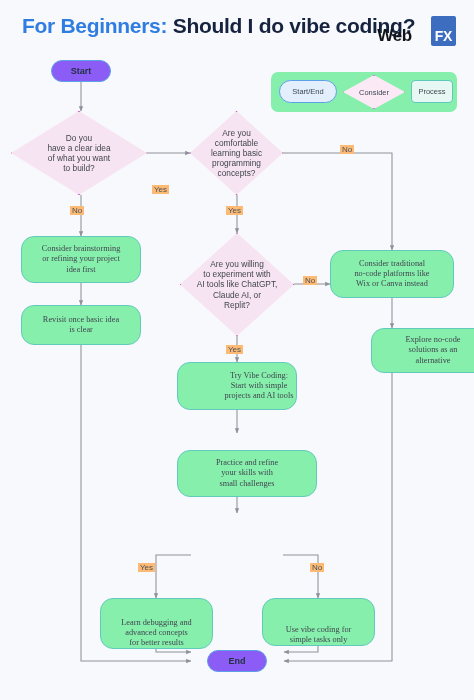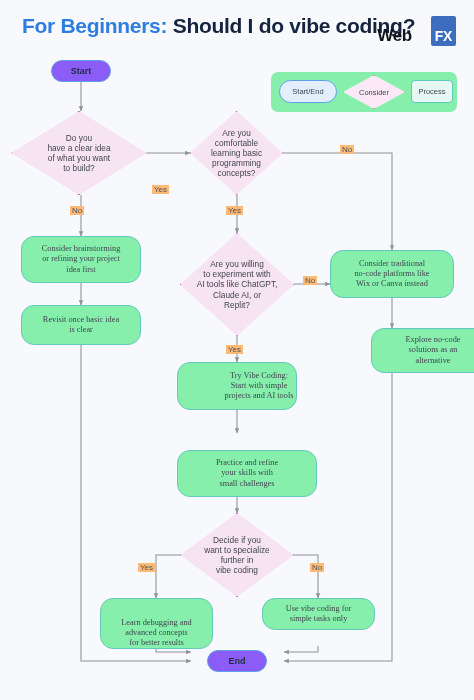--- a/index.html
+++ b/index.html
@@ -288,36 +288,30 @@
 Start with simple
 projects and AI tools</span>
     </div>
 
     <div class="node process" style="left:177px; top:410px; width:140px; height:47px;">
       <span>Practice and refine
 your skills with
 small challenges</span>
     </div>
 
-    <div class="node decision" style="left:180px; top:473px; width:114px; height:84px;">
-      <span class="dtext">Decide if you
-want to specialize
-further in
-vibe coding</span>
-    </div>
     <div class="edge-label" style="left:138px; top:523px;">Yes</div>
     <div class="edge-label" style="left:310px; top:523px;">No</div>
 
     <div class="node process" style="left:100px; top:558px; width:113px; height:51px;align-items:flex-end;">
       <span>Learn debugging and
 advanced concepts
 for better results</span>
     </div>
 
-    <div class="node process" style="left:262px; top:558px; width:113px; height:32px;">
+    <div class="node process" style="left:262px; top:558px; width:113px; height:48px;align-items:flex-end;">
       <span>Use vibe coding for
 simple tasks only</span>
     </div>
 
     <div class="node terminal" style="left:207px; top:610px; width:60px; height:22px;">
       <span>End</span>
     </div>
 
   </div>
 </div>

